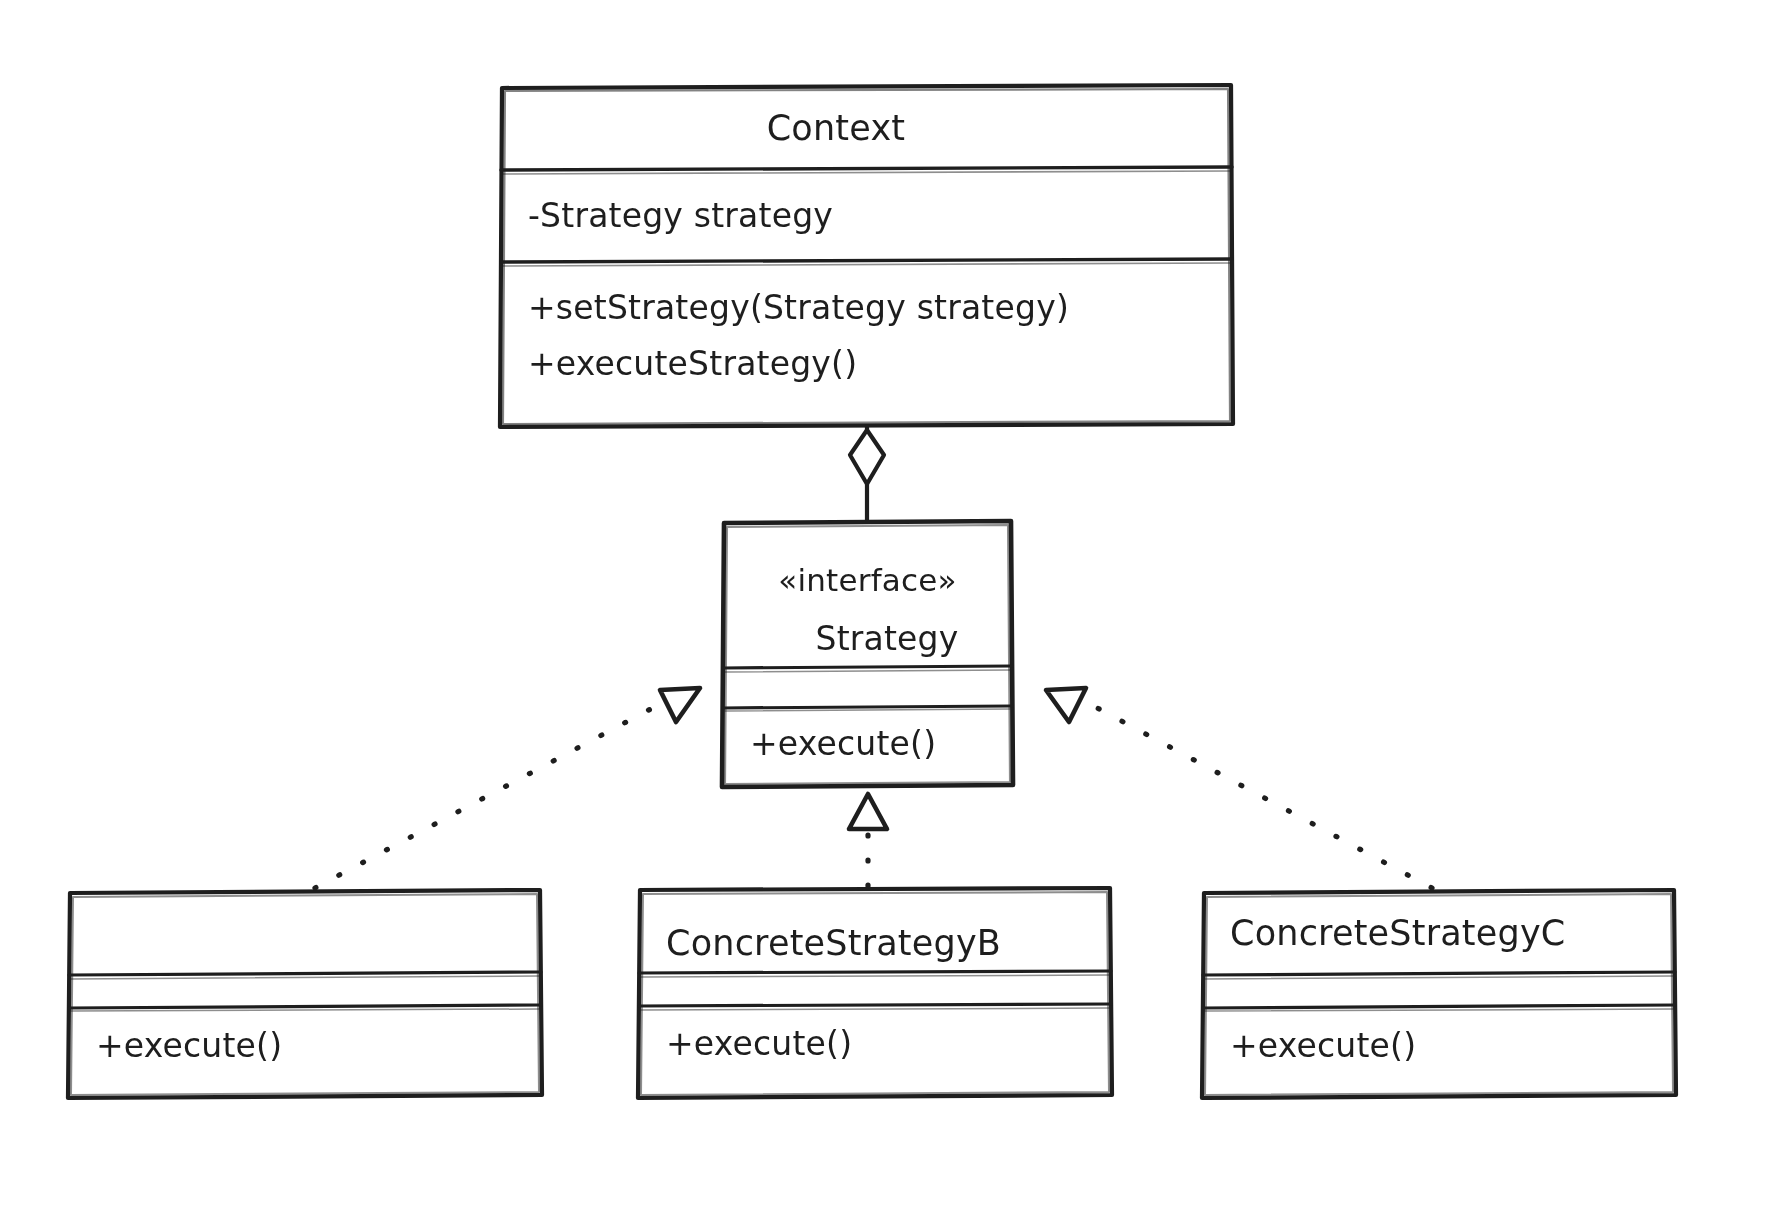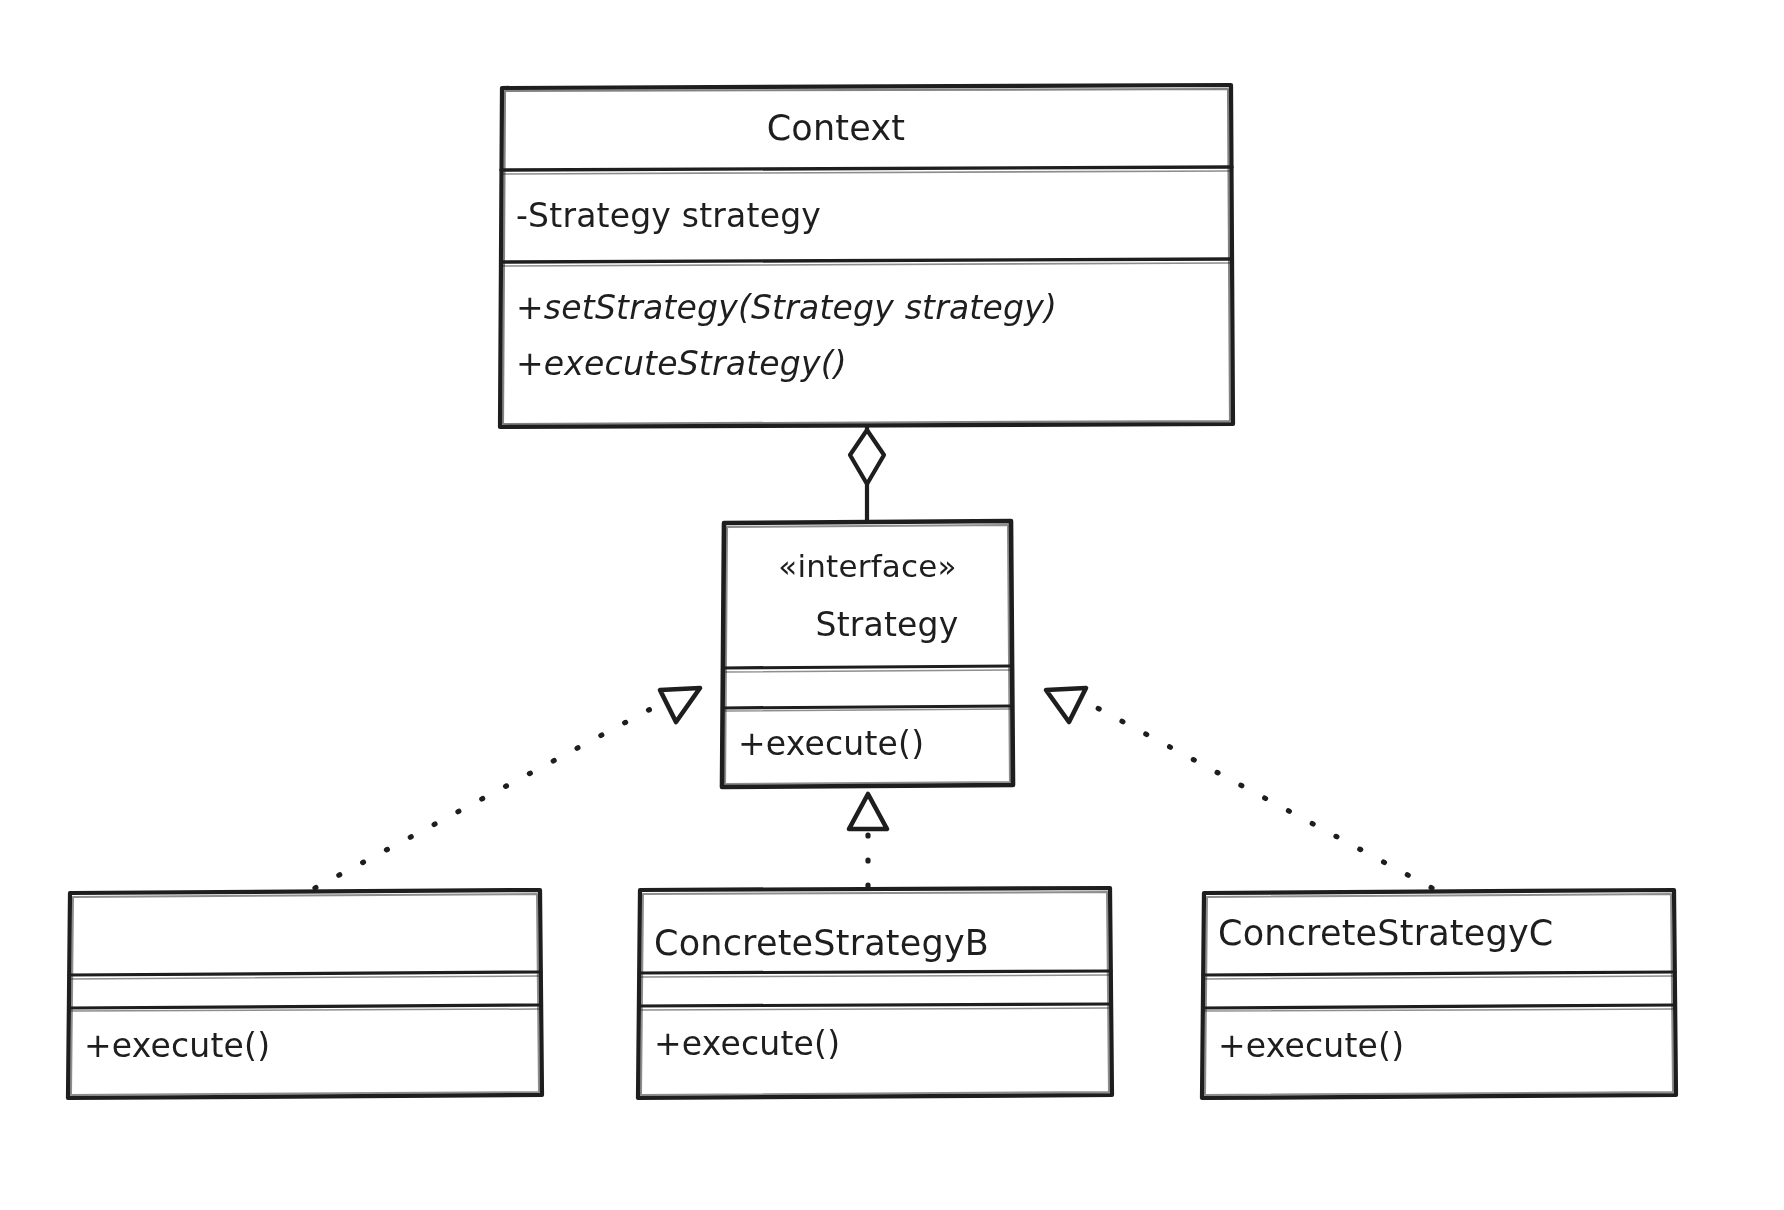--- a/index.html
+++ b/index.html
@@ -63,21 +63,21 @@
     line-height: 58px;
     text-align: center;
     margin-left: 39px;
   }
   .t-member {
     font-size: 33px;
     line-height: 56px;
     text-align: left;
   }
   .pad-l {
-    padding-left: 16px;
+    padding-left: 28px;
   }
 </style>
 </head>
 <body>
 
 <div id="canvas">
 
   <svg id="sketch-svg" viewBox="0 0 1784 1210" xmlns="http://www.w3.org/2000/svg">
     <g fill="none" stroke="#1e1e1e" stroke-linecap="round" stroke-linejoin="round">
 
@@ -181,29 +181,29 @@
   <div class="uml-box" style="left:500px; top:85px; width:733px; height:342px;">
 
     <div class="compartment" style="left:0; top:0; width:640px; height:85px;padding-left:32px;">
       <div class="uml-text t-class-title title-center">Context</div>
     </div>
 
     <div class="compartment" style="left:0; top:85px; width:733px; height:92px;">
       <div class="uml-text t-member pad-l">-Strategy strategy</div>
     </div>
 
-    <div class="compartment" style="left:0; top:177px; width:647px; height:165px; justify-content:flex-start; padding-top:18px;font-style:italic;">
+    <div class="compartment" style="left:0; top:177px; width:647px; height:165px; justify-content:flex-start; padding-top:18px;">
       <div class="uml-text t-member pad-l">+setStrategy(Strategy strategy)</div>
       <div class="uml-text t-member pad-l">+executeStrategy()</div>
     </div>
   </div>
 
   <div class="uml-box" style="left:722px; top:521px; width:291px; height:266px;">
 
-    <div class="compartment" style="left:0; top:1px; width:291px; height:147px; justify-content:flex-start; padding-top:14px;">
+    <div class="compartment" style="left:0; top:15px; width:291px; height:147px; justify-content:flex-start; padding-top:14px;">
       <div class="uml-text t-stereotype">«interface»</div>
       <div class="uml-text t-iface-name">Strategy</div>
     </div>
 
     <div class="compartment" style="left:0; top:147px; width:291px; height:40px;"></div>
 
     <div class="compartment" style="left:0; top:187px; width:291px; height:79px; justify-content:flex-start; padding-top:8px;">
       <div class="uml-text t-member pad-l">+execute()</div>
     </div>
   </div>

